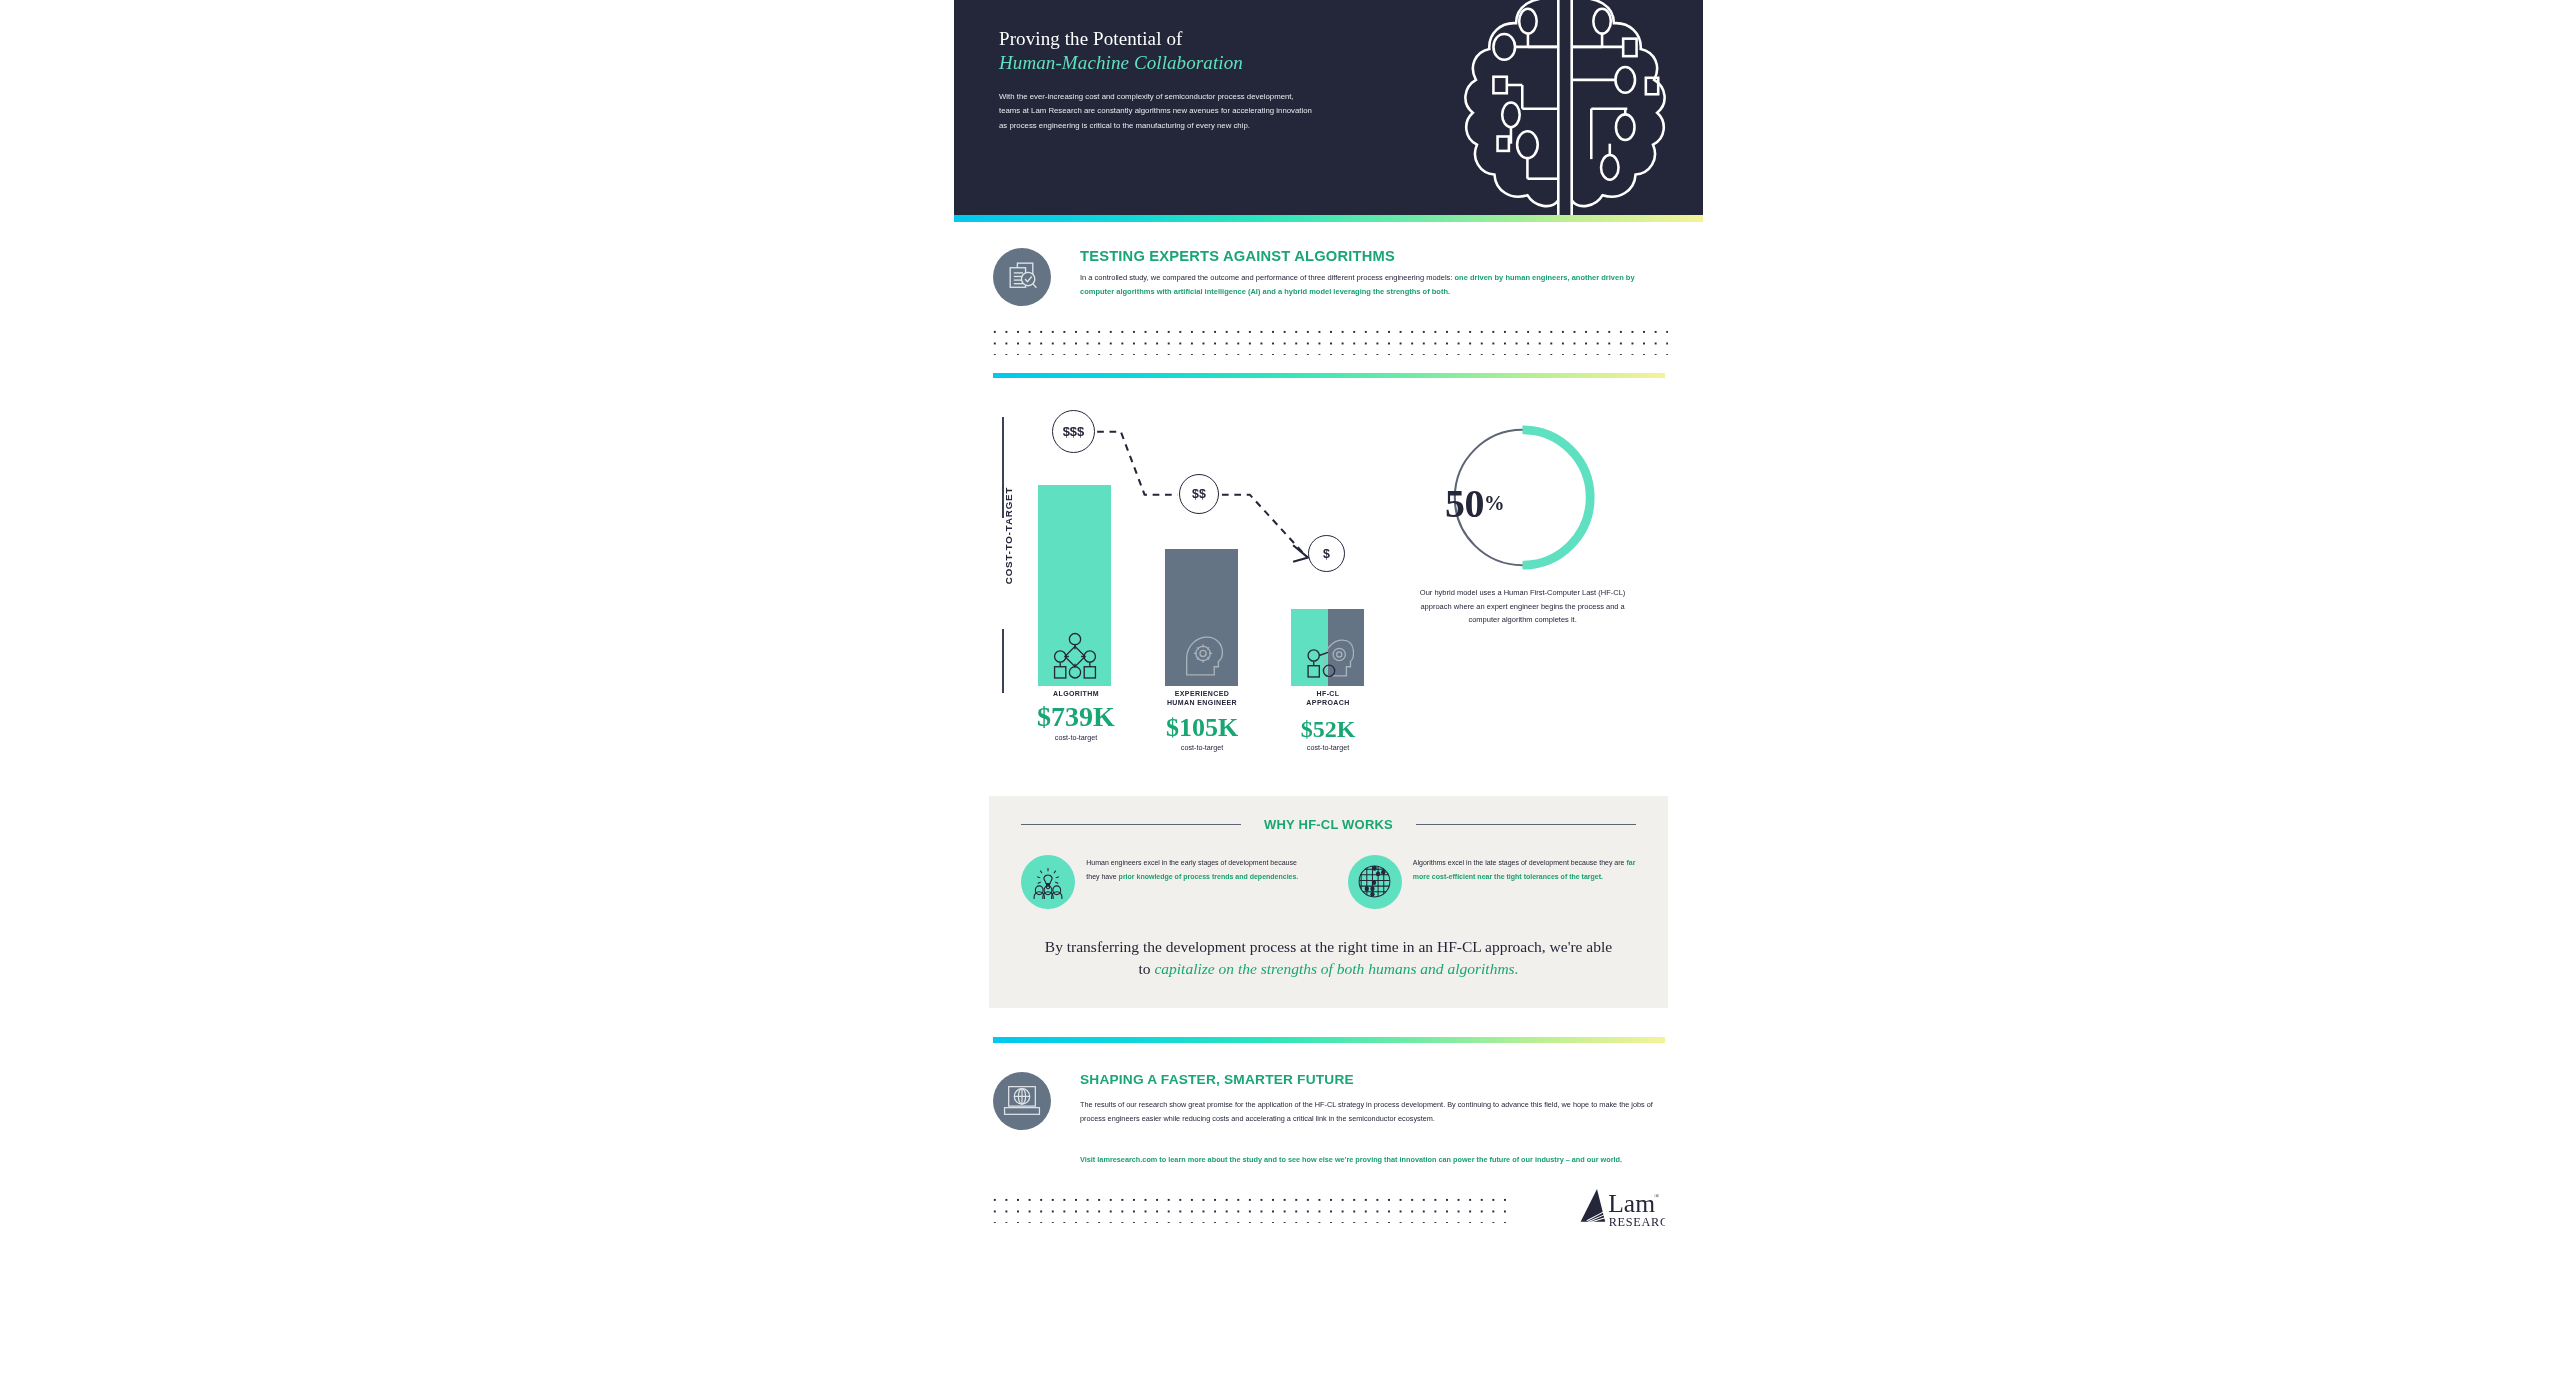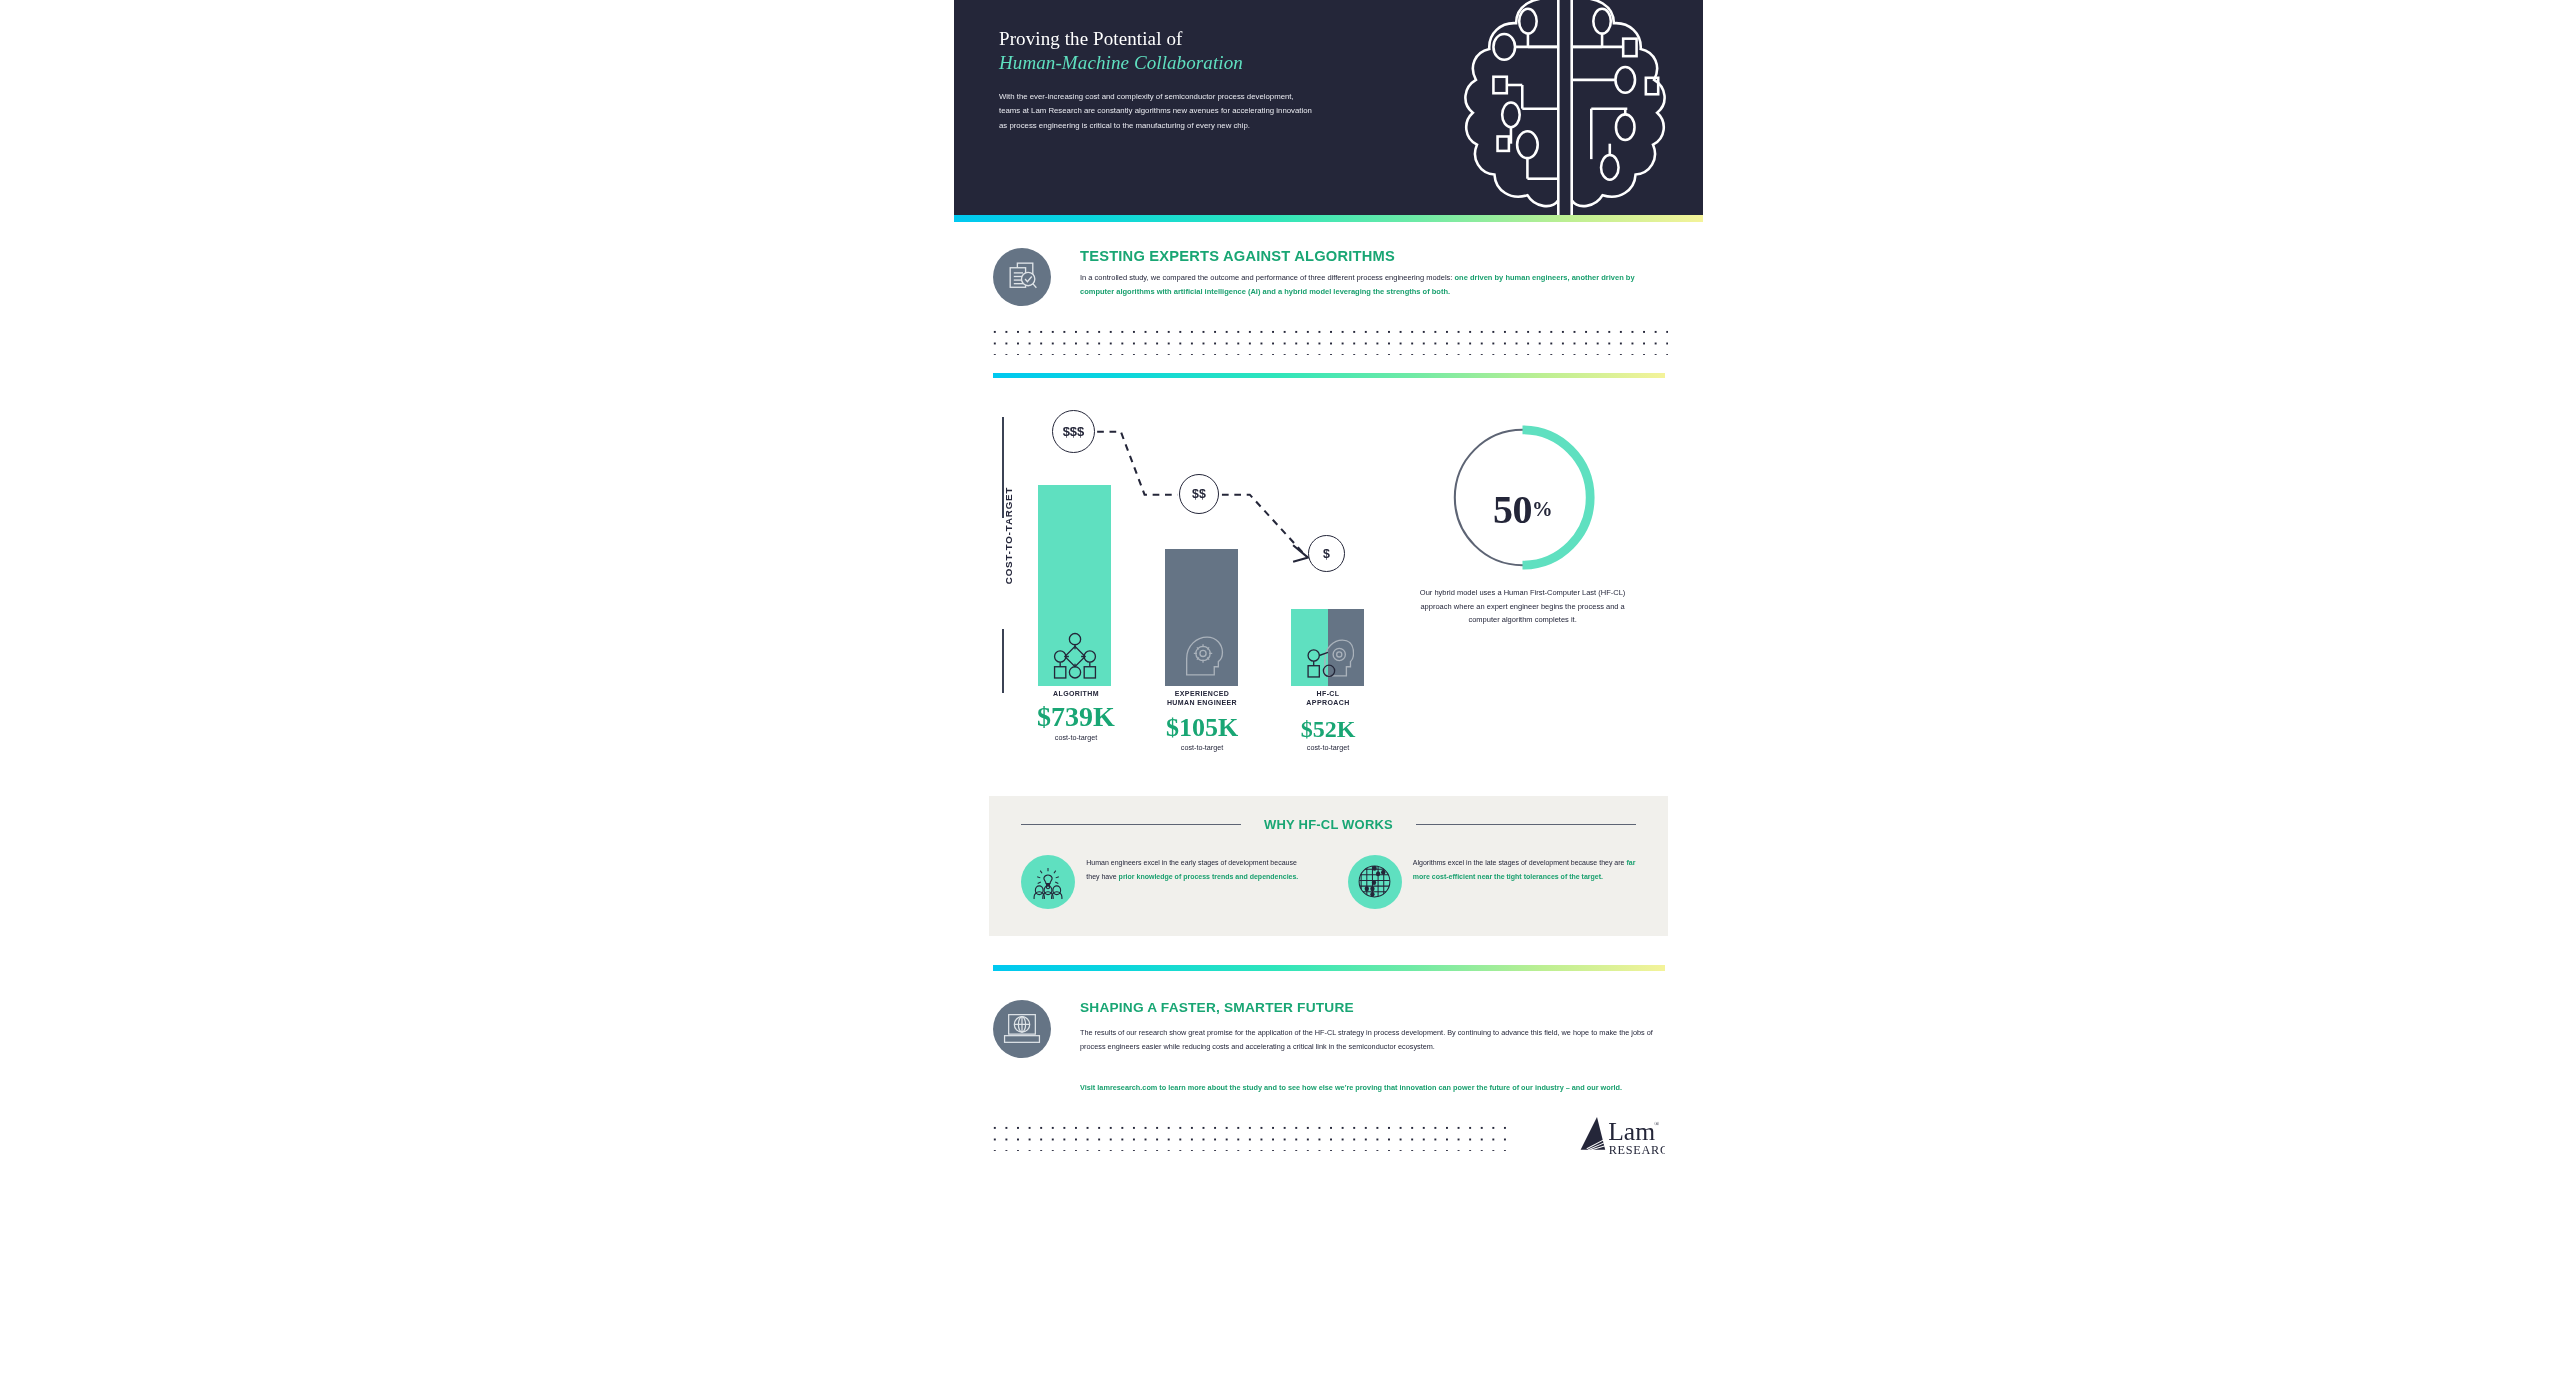--- a/index.html
+++ b/index.html
@@ -115,22 +115,22 @@
   .cap-sub { font-size: 7.2px; color:#24263a; margin-top: 2.6px; }
 
   .chart-right { width: 242px; padding-left: 7.2px; }
   .rs-title {
     font-family:"Liberation Serif", serif; font-size: 17.5px; line-height:1.3;
     color:#242639; text-align:center;
   }
   .rs-title .em { font-style: italic; color:#19a674; }
   .donut-wrap { position:relative; width: 155px; height: 155px; margin: 12.4px auto 0 auto; }
   .donut-num {
-    position:absolute; left:0; top:12px; width:100%; height:100%;
-    display:flex; align-items:center; justify-content:center;
+    position:absolute; left:0; top:6px; width:100%; height:100%;
+    display:flex; align-items:center; 
     font-family:"Liberation Serif", serif; font-weight:800; font-size: 40px; color:#242639;
     letter-spacing:-0.5px;
   }
   .donut-num sup { font-size: 20.6px; vertical-align: super; }
   .rs-note { margin-top: 11.3px; font-size: 7.5px; line-height:1.8; color:#24263a; text-align:center; padding: 0 7.2px; }
 
   
   .why {
     margin: 28px 35px 0 35px; background:#f1f0ec; padding: 20.6px 32px 27px 32px;
   }
@@ -422,20 +422,21 @@
                 <ellipse cx="34" cy="63" rx="4.2" ry="5"></ellipse>
               </g>
             </g>
             <circle cx="38" cy="38" r="30"></circle>
           </svg>
         </div>
         <div class="why-text"><span>Algorithms excel in the late stages of development because they are </span><span class="g">far more cost-efficient near the tight tolerances of the target.</span></div>
       </div>
     </div>
 
+    <div class="why-quote"><span>By transferring the development process at the right time in an HF-CL approach, we're able to </span><span class="em">capitalize on the strengths of both humans and algorithms.</span></div>
   </div>
 
   <div class="section sec-future">
     <div class="rule-gradient" style="margin-top:0"></div>
     <div class="row-icon-text" style="margin-top:29px">
       <div class="circle-icon">
         <svg width="40" height="34" viewBox="0 0 78 66" fill="none" stroke="#dfe4e8" stroke-width="2.4">
           <rect x="13" y="5" width="52" height="38"></rect>
           <circle cx="39" cy="24" r="15"></circle>
           <ellipse cx="39" cy="24" rx="7" ry="15"></ellipse>

